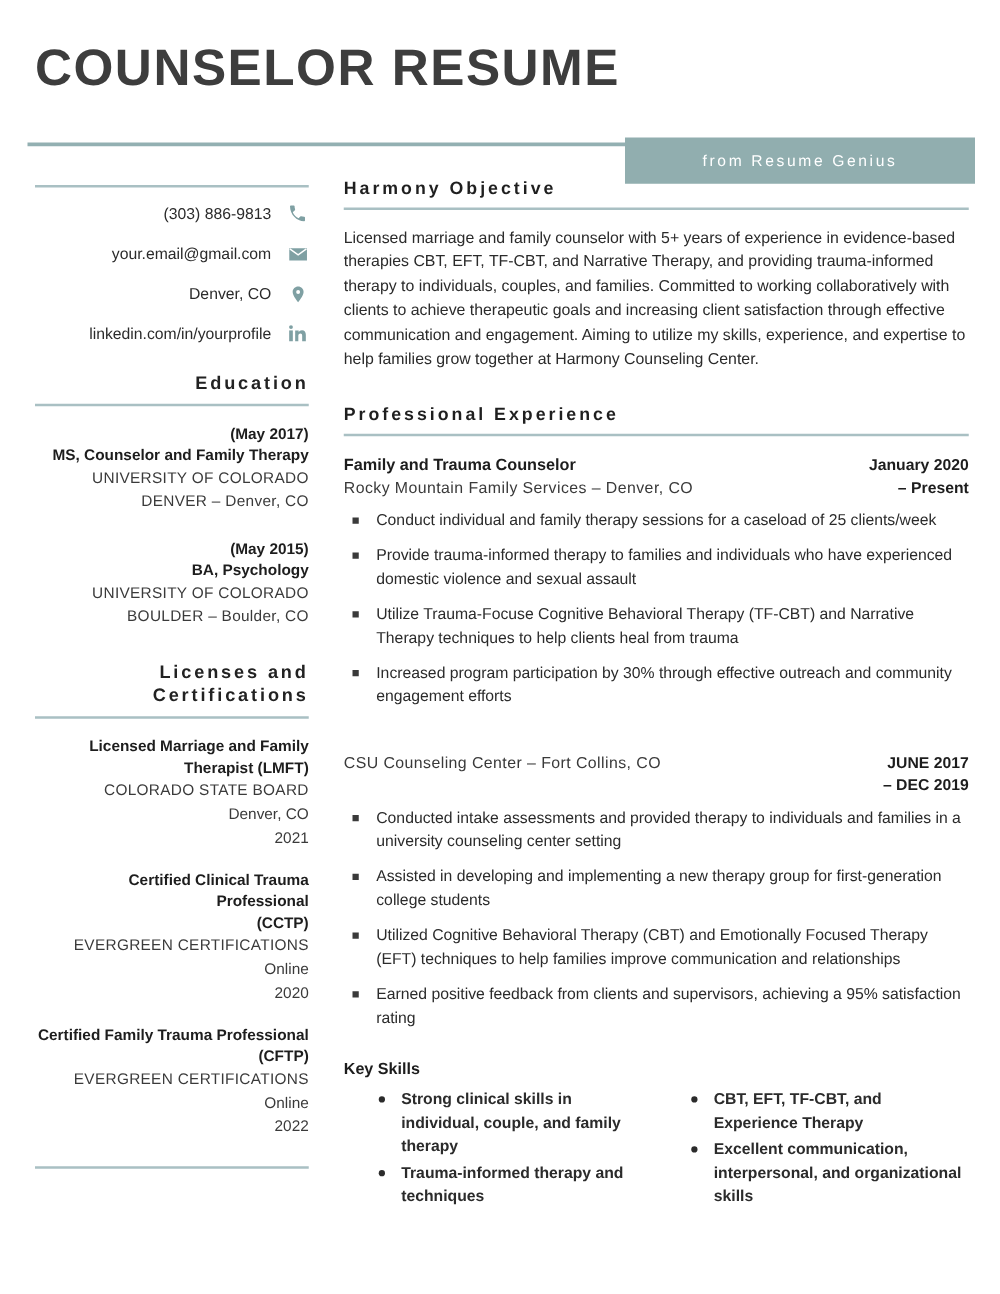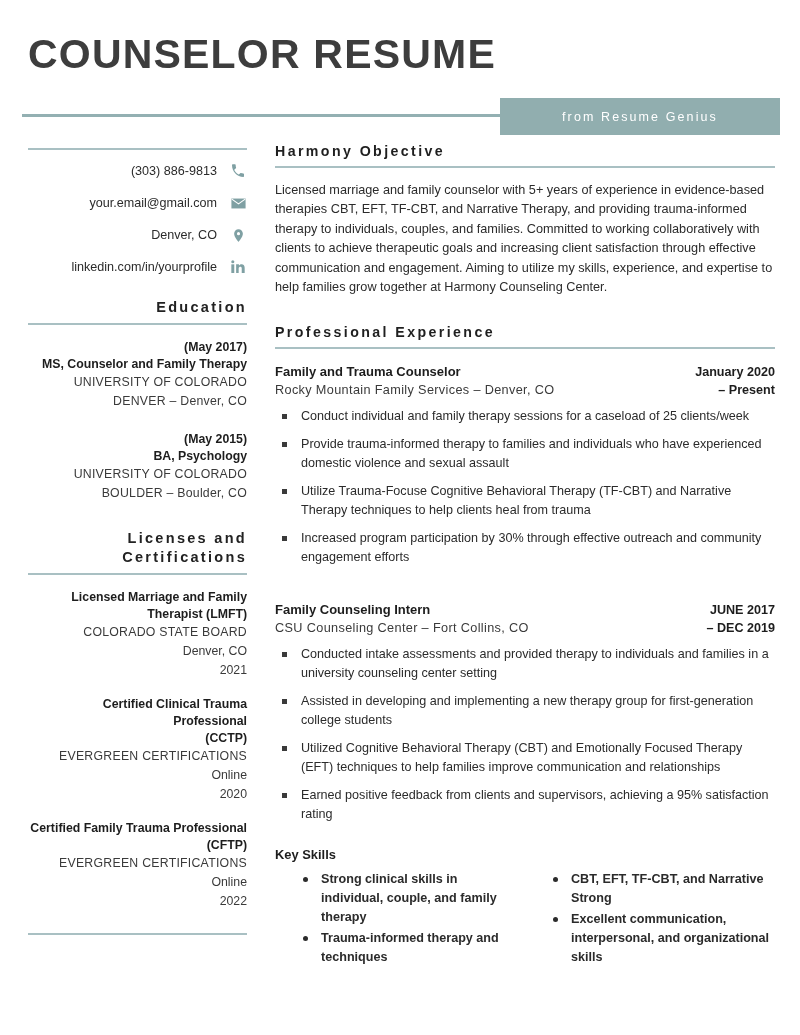--- a/index.html
+++ b/index.html
@@ -45,21 +45,21 @@
     position: absolute;
     left: 22px;
     right: 28px;
     top: 16px;
     height: 3px;
     background: #93b0b2;
   }
   .brand-badge {
     position: absolute;
     right: 20px;
-    top: 0;
+    top: 12px;
     width: 280px;
     height: 37px;
     background: #91aeaf;
     color: #ffffff;
     font-size: 12.5px;
     letter-spacing: 2.1px;
     font-weight: 400;
     display: flex;
     align-items: center;
     justify-content: center;
@@ -429,21 +429,20 @@
             <li><span class="sq"></span><span>Conduct individual and family therapy sessions for a caseload of 25 clients/week</span></li>
             <li><span class="sq"></span><span>Provide trauma-informed therapy to families and individuals who have experienced domestic violence and sexual assault</span></li>
             <li><span class="sq"></span><span>Utilize Trauma-Focuse Cognitive Behavioral Therapy (TF-CBT) and Narrative Therapy techniques to help clients heal from trauma</span></li>
             <li><span class="sq"></span><span>Increased program participation by 30% through effective outreach and community engagement efforts</span></li>
           </ul>
         </div>
 
         <div class="job second">
           <div class="job-head">
             <div class="job-left">
-              <div class="job-title">Family Counseling Intern</div>
               <div class="job-org">CSU Counseling Center – Fort Collins, CO</div>
             </div>
             <div class="job-dates">
               <div>JUNE 2017</div>
               <div>– DEC 2019</div>
             </div>
           </div>
           <ul class="bullets">
             <li><span class="sq"></span><span>Conducted intake assessments and provided therapy to individuals and families in a university counseling center setting</span></li>
             <li><span class="sq"></span><span>Assisted in developing and implementing a new therapy group for first-generation college students</span></li>
@@ -457,21 +456,21 @@
         <div class="skills-title">Key Skills</div>
         <div class="skills-cols">
           <div class="skills-col left-col">
             <ul>
               <li><span class="dot"></span><span>Strong clinical skills in individual, couple, and family therapy</span></li>
               <li><span class="dot"></span><span>Trauma-informed therapy and techniques</span></li>
             </ul>
           </div>
           <div class="skills-col right-col">
             <ul>
-              <li><span class="dot"></span><span>CBT, EFT, TF-CBT, and Narrative Strong</span></li>
+              <li><span class="dot"></span><span>CBT, EFT, TF-CBT, and Experience Therapy</span></li>
               <li><span class="dot"></span><span>Excellent communication, interpersonal, and organizational skills</span></li>
             </ul>
           </div>
         </div>
       </div>
 
     </div>
   </div>
 </div>
 

